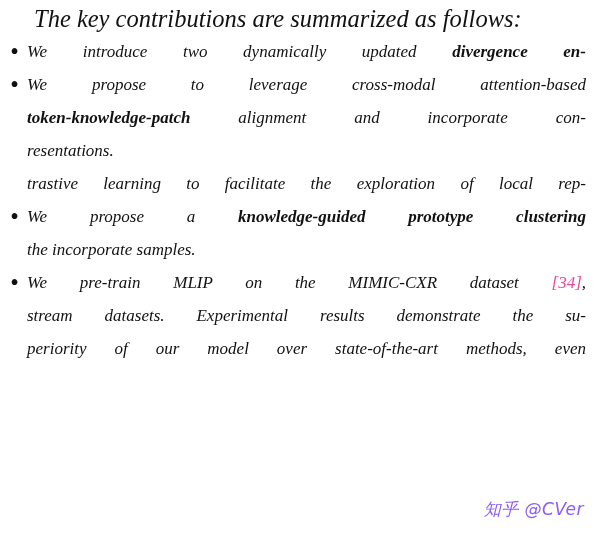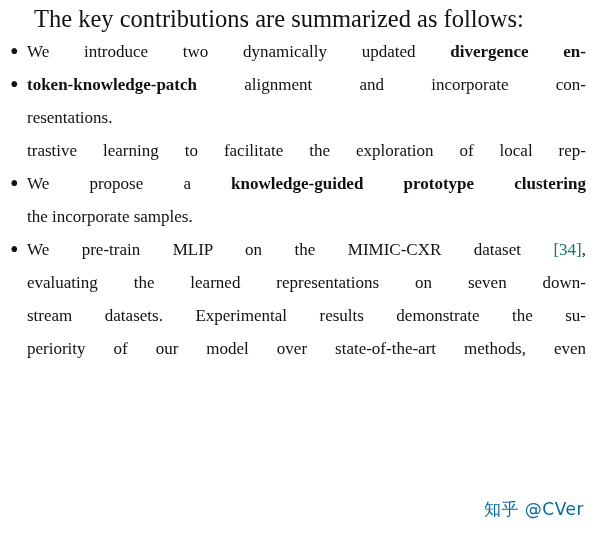--- a/index.html
+++ b/index.html
@@ -1,44 +1,44 @@
 <!DOCTYPE html>
 <html><head>
 <meta charset="utf-8">
 <style>
   html, body { margin: 0; padding: 0; background: #ffffff; }
   body {
     width: 600px; height: 538px; overflow: hidden; position: relative;
     font-family: "Liberation Serif", "DejaVu Serif", serif;
     color: #111111;
   }
-  .page { position: absolute; left: 0; top: 0; width: 600px; height: 538px; }
+  .page { position: absolute; left: 0; top: 0; width: 600px; height: 538px; font-style: italic; }
   .intro {
     position: absolute; left: 34px; top: 2px; width: 560px;
     font-size: 24.5px; line-height: 33px; white-space: nowrap;
   }
   .bullets { position: absolute; left: 0; top: 35px; width: 600px; margin: 0; padding: 0; list-style: none; }
   .bullet-item { position: relative; margin: 0; padding: 0; }
   .bullet-dot {
     position: absolute; left: 10px; top: 0;
     font-size: 24.5px; line-height: 33px;
   }
   .bullet-text {
     margin-left: 27px; width: 559px;
     font-size: 17px; line-height: 33px;
     text-align: justify; text-align-last: left;
     hyphens: manual;
   }
   .line { display: block; text-align: justify; text-align-last: justify; white-space: nowrap; }
   .line.last { text-align-last: left; }
   b { font-weight: bold; }
-  .cite { color: #0f766e; }
+  .cite { color: #ec4899; }
   .watermark {
     position: absolute; right: 16px; top: 498px;
-    font-family: "DejaVu Sans", sans-serif; font-size: 17px; color: #0369a1;
+    font-family: "DejaVu Sans", sans-serif; font-size: 17px; color: #8b5cf6;
     letter-spacing: 0.5px;
   }
 </style>
 </head>
 <body>
 
 <div class="page">
   <div class="intro">The key contributions are summarized as follows:</div>
 
   <ul class="bullets">
@@ -46,39 +46,39 @@
     <li class="bullet-item">
       <span class="bullet-dot">•</span>
       <div class="bullet-text">
         <span class="line"><span>We introduce two dynamically updated </span><b>divergence en-</b></span>
       </div>
     </li>
 
     <li class="bullet-item">
       <span class="bullet-dot">•</span>
       <div class="bullet-text">
+        <span class="line">We propose to leverage cross-modal attention-based</span>
         <span class="line"><b>token-knowledge-patch</b><span> alignment and incorporate con-</span></span>
         <span class="line last">resentations.</span>
         <span class="line">trastive learning to facilitate the exploration of local rep-</span>
       </div>
     </li>
 
     <li class="bullet-item">
       <span class="bullet-dot">•</span>
       <div class="bullet-text">
         <span class="line"><span>We propose a </span><b>knowledge-guided prototype clustering</b></span>
         <span class="line last">the incorporate samples.</span>
       </div>
     </li>
 
     <li class="bullet-item">
       <span class="bullet-dot">•</span>
       <div class="bullet-text">
         <span class="line"><span>We pre-train MLIP on the MIMIC-CXR dataset </span><a class="cite">[34]</a><span>,</span></span>
-        <span class="line">evaluating the learned representations on seven down-</span>
         <span class="line">stream datasets. Experimental results demonstrate the su-</span>
         <span class="line">periority of our model over state-of-the-art methods, even</span>
 
       </div>
     </li>
   </ul>
 
   <div class="watermark">知乎 @CVer</div>
 </div>
 

